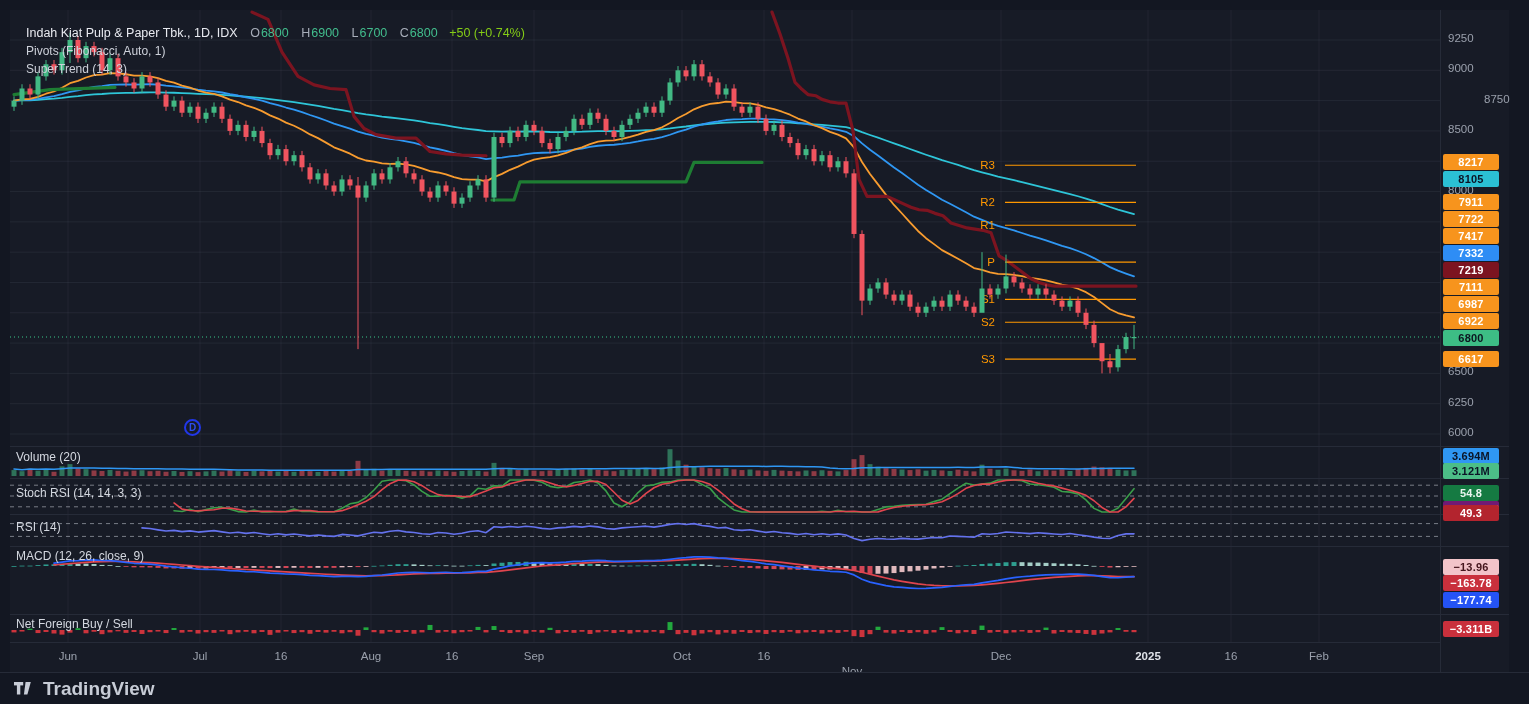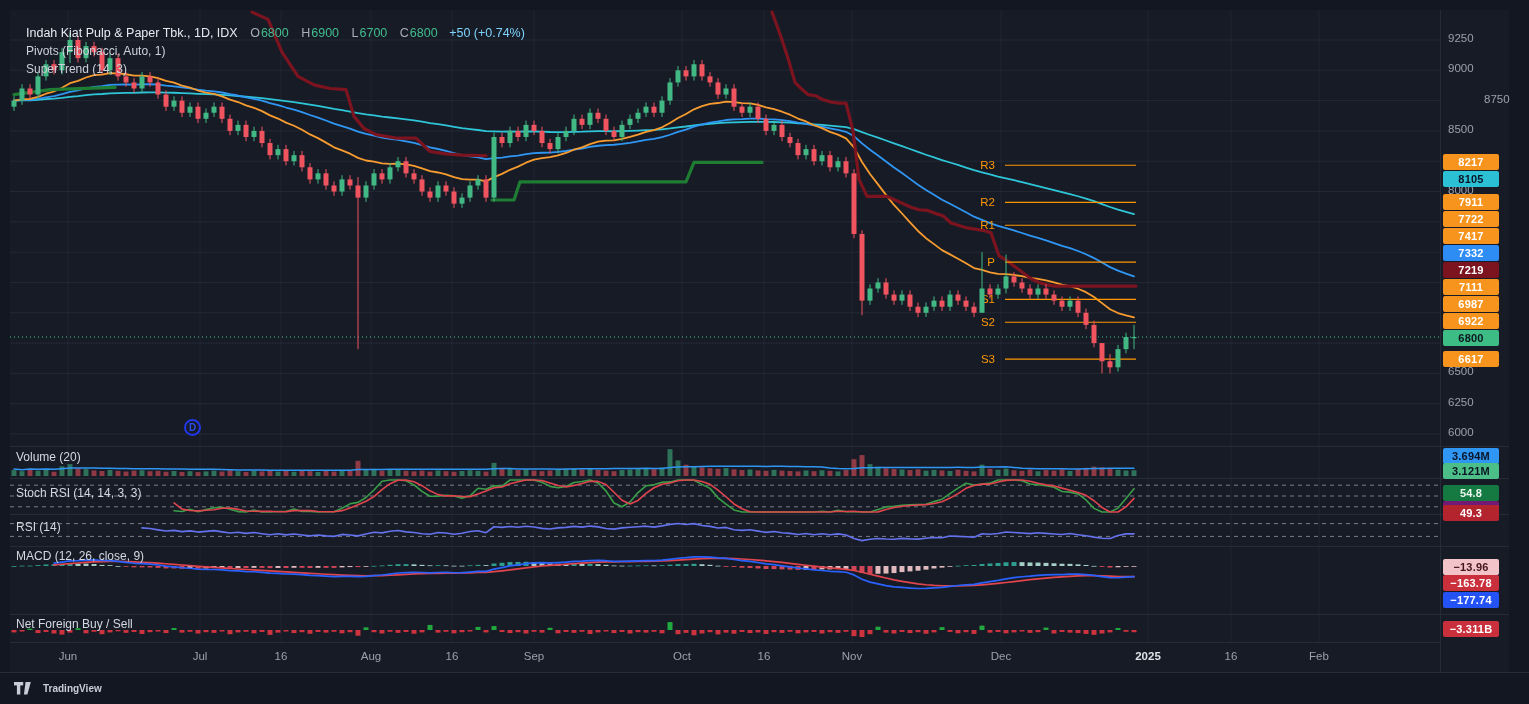--- a/index.html
+++ b/index.html
@@ -13,27 +13,27 @@
   .divider{left:10px;width:1499px;height:1px;background:#262b38;z-index:2;}
   #price-axis{left:1440px;top:10px;width:69px;height:662px;border-left:1px solid #262b38;z-index:4;background:transparent;}
   .axis-label{position:absolute;left:7px;font-size:11.5px;color:#9aa0ac;z-index:1;}
   .badge{position:absolute;left:2px;width:56px;height:16px;line-height:16px;text-align:center;
     font-size:11px;font-weight:700;border-radius:2px;z-index:3;letter-spacing:.2px;}
   .badge-clip{position:absolute;left:2px;width:56px;overflow:hidden;z-index:3;}
   #time-axis{left:10px;top:642px;width:1430px;height:30px;border-top:1px solid #262b38;z-index:3;}
   .t-label{position:absolute;top:7px;transform:translateX(-50%);font-size:11.5px;color:#9aa0ac;white-space:nowrap;}
   .t-label.bold{color:#dfe2e8;font-weight:700;}
   #brand-bar{left:0;top:672px;width:1529px;height:32px;background:#131722;border-top:1px solid #262b38;z-index:5;display:flex;align-items:center;padding-left:14px;box-sizing:border-box;}
-  #brand-bar span{color:#c7ccd6;font-size:10px;font-weight:600;margin-left:7px;}
+  #brand-bar span{color:#c7ccd6;font-size:19px;font-weight:600;margin-left:7px;}
   #legend{left:16px;top:14px;z-index:5;}
   .lrow{font-size:12.5px;line-height:18px;white-space:nowrap;}
   .sym{color:#e8eaf0;}
   .ok{color:#a8aeba;margin-left:9px;}
   .ov{color:#42bd8d;margin-left:1px;}
-  .chg{color:#7dd3fc;margin-left:8px;}
+  .chg{color:#84cc16;margin-left:8px;}
   .ind{color:#cdd1da;font-size:12px;}
   #div-marker{left:174px;top:409px;width:17px;height:17px;border-radius:50%;border:2.5px solid #2137e8;
     color:#2d4df0;font-size:10px;font-weight:700;display:flex;align-items:center;justify-content:center;z-index:3;box-sizing:border-box;}
 </style>
 </head>
 <body>
 
 <div id="stage">
   <div id="chart-bg" class="abs"></div>
 
@@ -919,21 +919,21 @@
 
   <div id="time-axis" class="abs">
       <span class="t-label" style="left: 58px;">Jun</span>
       <span class="t-label" style="left: 190px;">Jul</span>
       <span class="t-label" style="left: 271px;">16</span>
       <span class="t-label" style="left: 361px;">Aug</span>
       <span class="t-label" style="left: 442px;">16</span>
       <span class="t-label" style="left: 524px;">Sep</span>
       <span class="t-label" style="left: 672px;">Oct</span>
       <span class="t-label" style="left: 754px;">16</span>
-      <span class="t-label" style="left: 842px;">Nov</span>
+      <span class="t-label" style="left: 842px; margin-top: 15px;">Nov</span>
       <span class="t-label" style="left: 991px;">Dec</span>
       <span class="t-label bold" style="left: 1138px;">2025</span>
       <span class="t-label" style="left: 1221px;">16</span>
       <span class="t-label" style="left: 1309px;">Feb</span>
     </div>
   <div id="price-axis" class="abs">
       <div class="axis-label" style="top: 22px;">9250</div>
       <div class="axis-label" style="top: 52.3077px;">9000</div>
       <div class="axis-label" style="top: 82.6154px; padding-left: 36px;">8750</div>
       <div class="axis-label" style="top: 112.923px;">8500</div>

